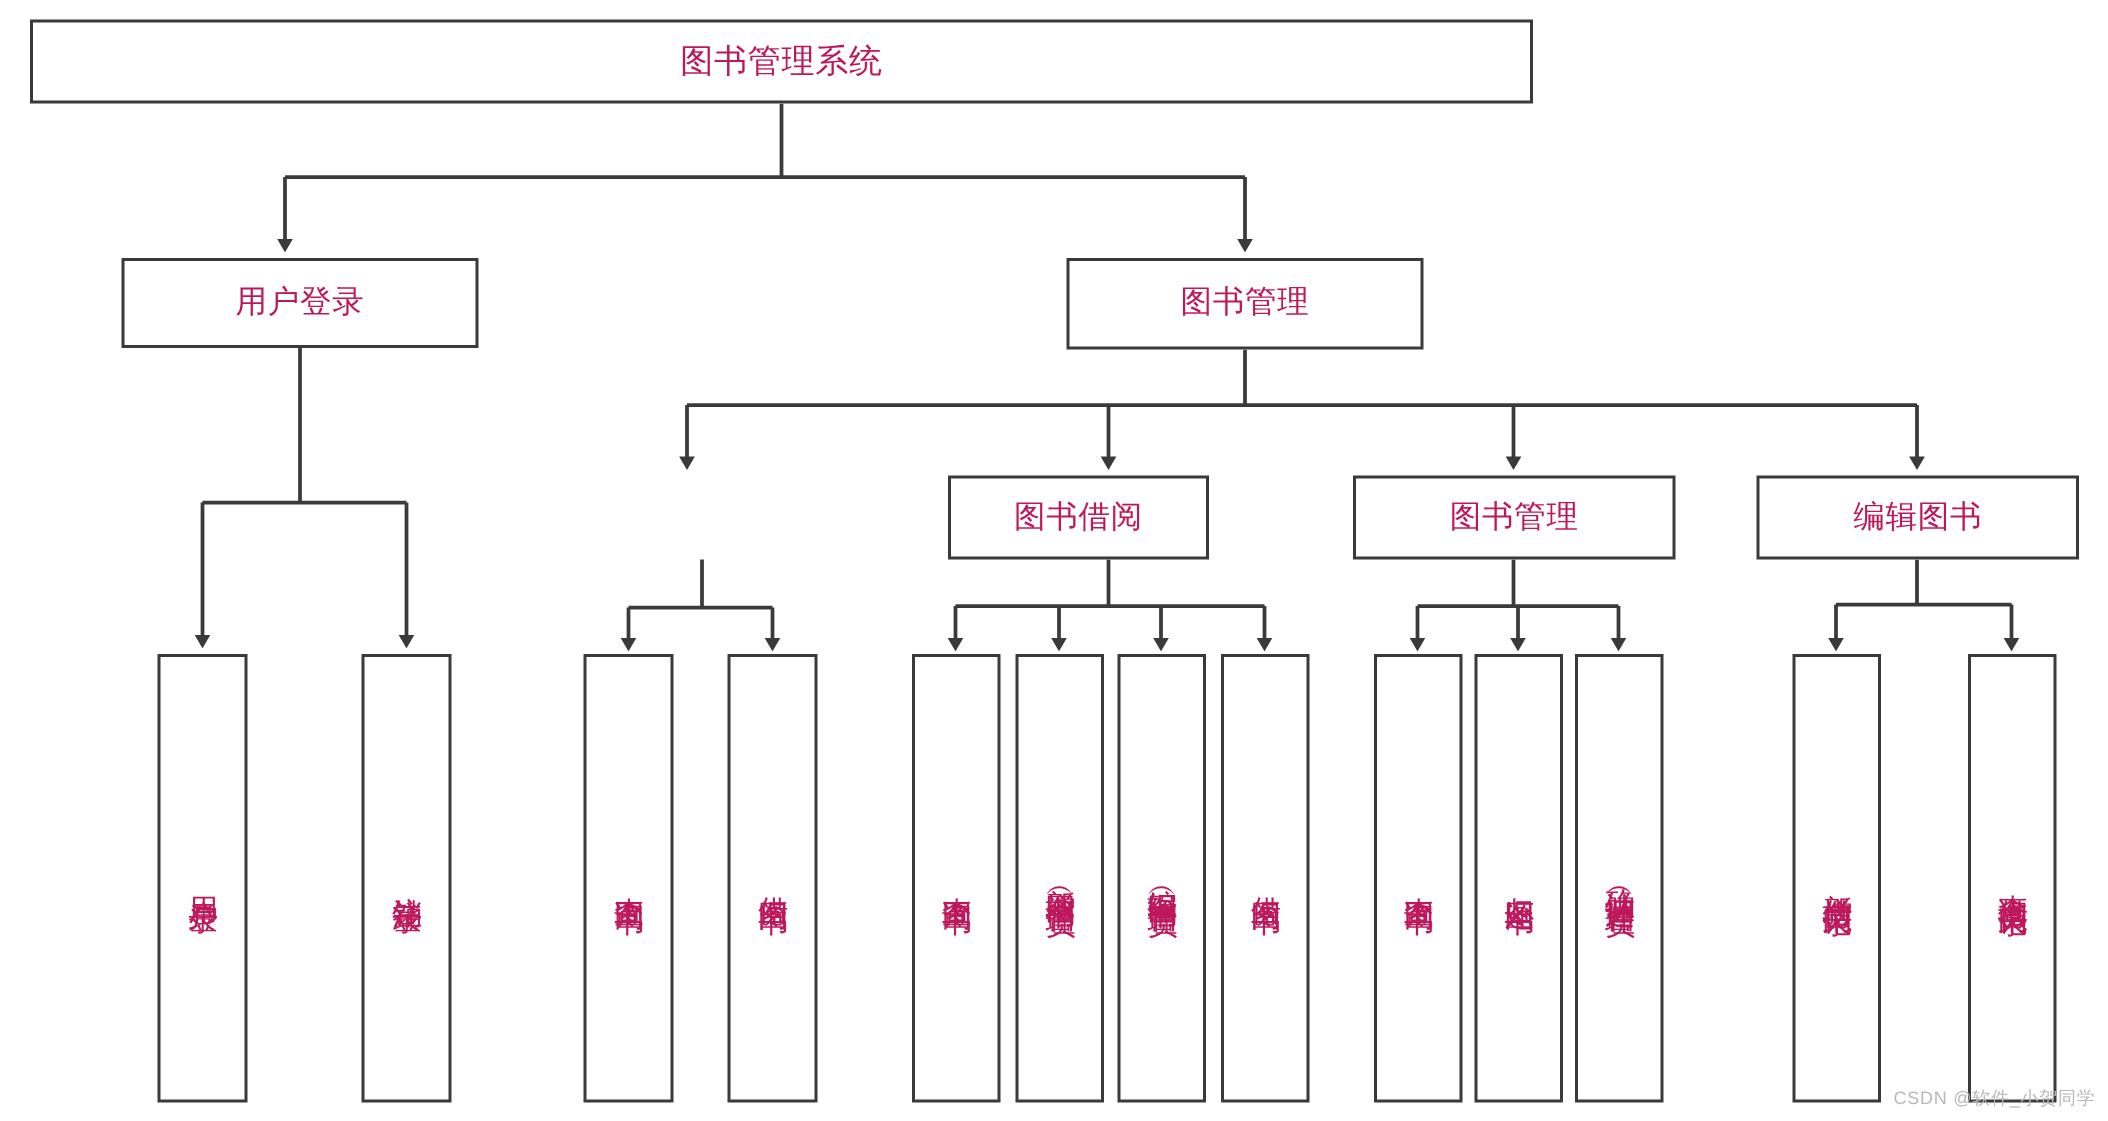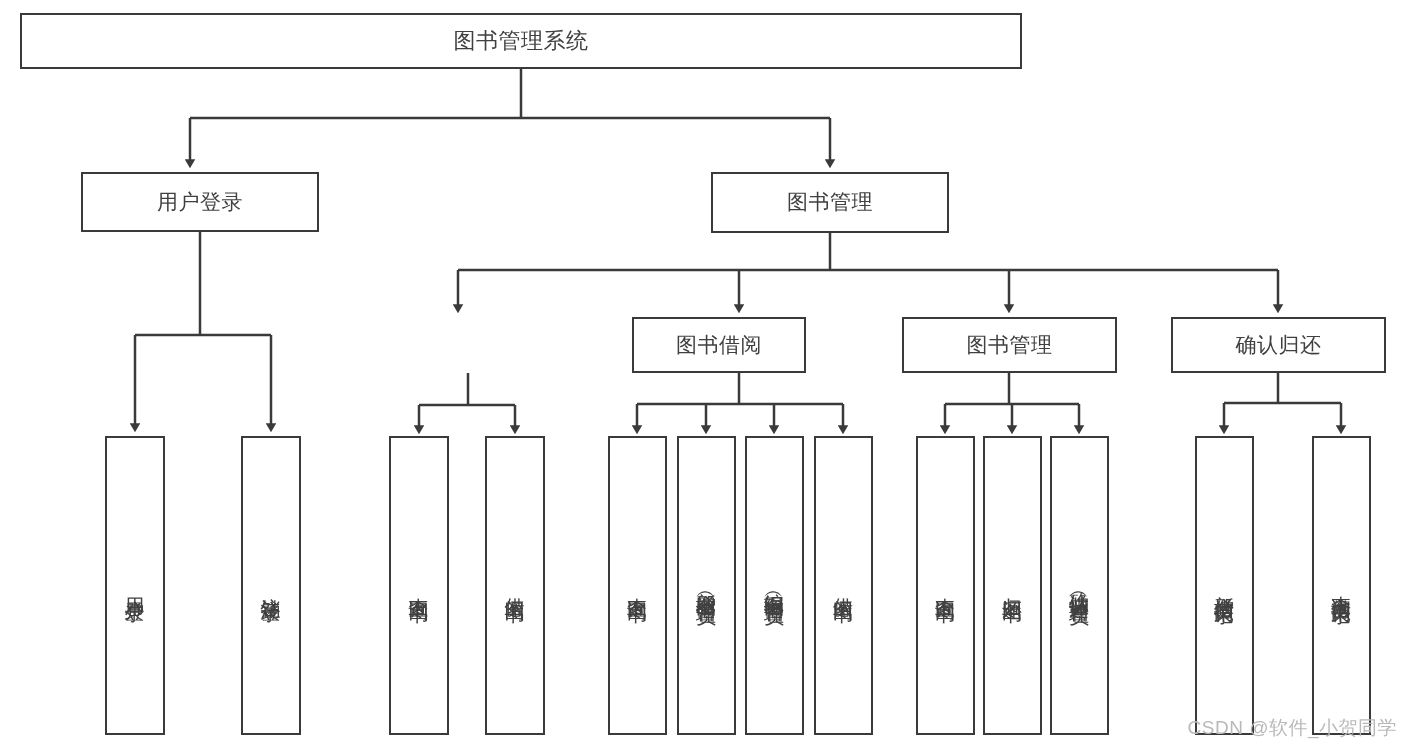--- a/index.html
+++ b/index.html
@@ -33,42 +33,42 @@
     position: absolute;
     box-sizing: border-box;
     background: #ffffff;
     border: 2.5px solid #3a3a3a;
     display: flex;
     align-items: center;
     justify-content: center;
     overflow: hidden;
   }
   .node-label {
-    color: #404040;
+    color: #be185d;
     font-size: 21px;
     line-height: 1.08;
     letter-spacing: 0.5px;
     white-space: nowrap;
     text-align: right;
   }
   .node-box.vertical .node-label {
     writing-mode: vertical-rl;
     text-orientation: upright;
     font-size: 20px;
     letter-spacing: 2px;
     line-height: 1;
     max-height: 100%;
     white-space: nowrap;
   }
   .node-box.root .node-label { font-size: 22px; }
   .watermark {
     position: absolute;
     right: 8px;
     bottom: 6px;
-    font-size: 19px;
+    font-size: 12px;
     color: #b9b9b9;
     letter-spacing: 0.5px;
     white-space: nowrap;
     pointer-events: none;
   }
 </style>
 </head>
 <body>
 
 <div id="diagram-root">
@@ -134,21 +134,21 @@
     <span class="node-label">图书管理</span>
   </div>
 
   <div class="node-box" style="left:632px; top:317px; width:174px; height:56px;">
     <span class="node-label">图书借阅</span>
   </div>
   <div class="node-box" style="left:902px; top:317px; width:215px; height:56px;">
     <span class="node-label">图书管理</span>
   </div>
   <div class="node-box" style="left:1171px; top:317px; width:215px; height:56px;">
-    <span class="node-label">确认归还</span>
+    <span class="node-label">编辑图书</span>
   </div>
 
   <div class="node-box vertical" style="left:105px; top:436px; width:60px; height:299px;">
     <span class="node-label">用户登录</span>
   </div>
   <div class="node-box vertical" style="left:241px; top:436px; width:60px; height:299px;">
     <span class="node-label">注销登录</span>
   </div>
 
   <div class="node-box vertical" style="left:389px; top:436px; width:60px; height:299px;">

